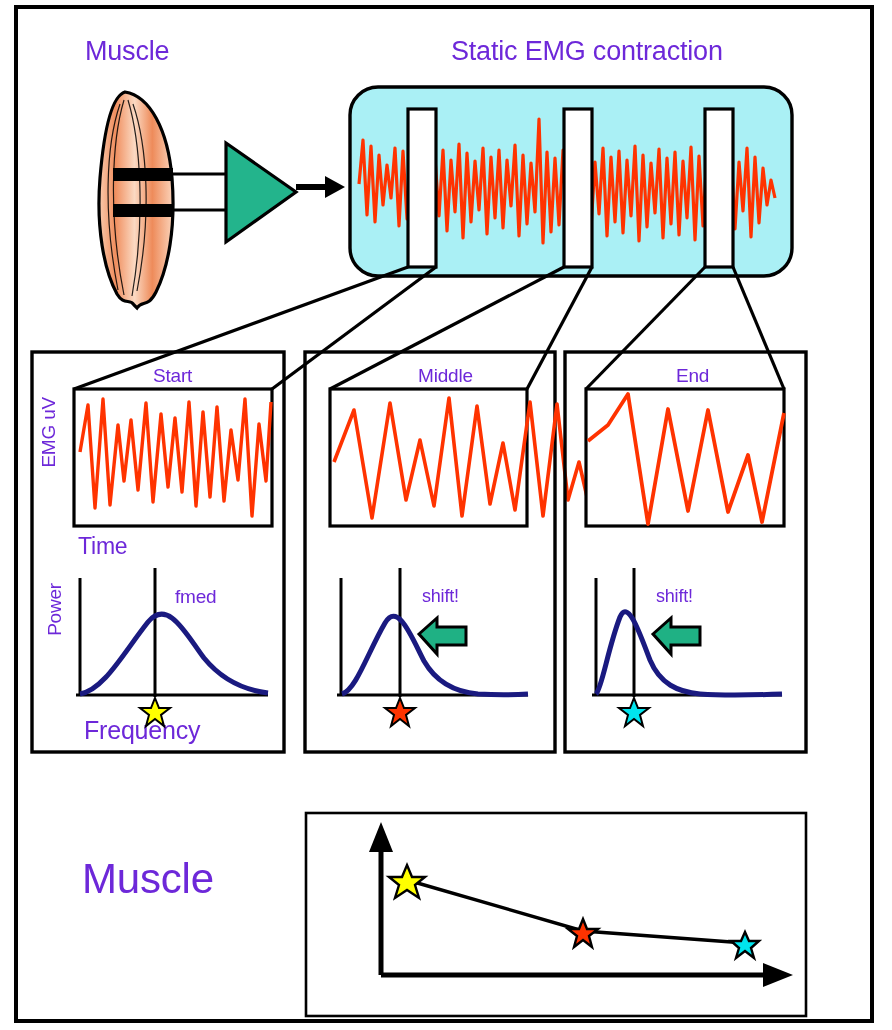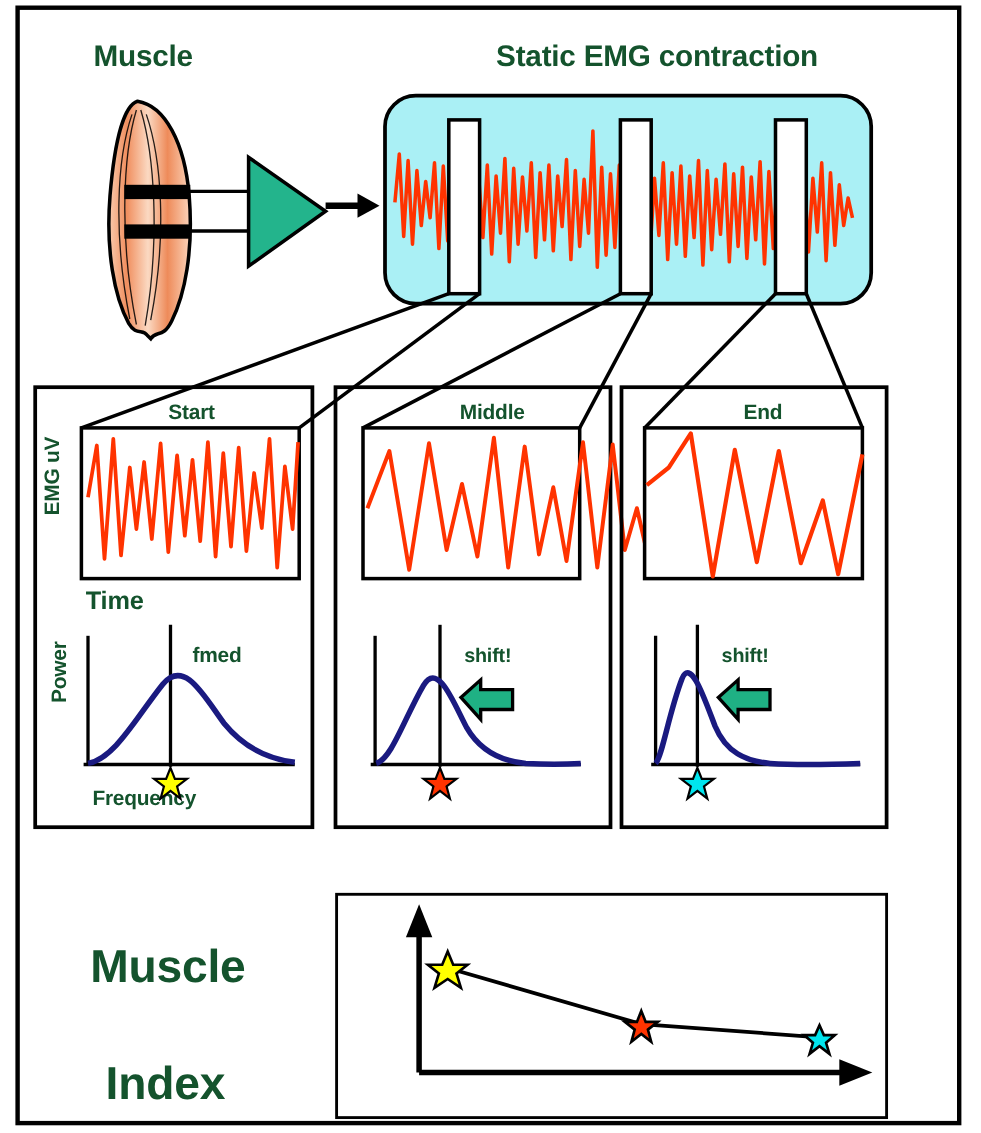--- a/index.html
+++ b/index.html
@@ -21,22 +21,22 @@
     left: 14px;
     top: 5px;
     width: 860px;
     height: 1018px;
     border: 4px solid #000000;
     box-sizing: border-box;
     background: #ffffff;
   }
   .lbl {
     position: absolute;
-    color: #14532d;
-    font-weight: bold;
+    color: #6d28d9;
+    font-weight: normal;
     white-space: nowrap;
     letter-spacing: -0.2px;
   }
   #svg-root {
     position: absolute;
     left: 0;
     top: 0;
     width: 892px;
     height: 1030px;
   }
@@ -54,21 +54,21 @@
     left: 38px; top: 397px; font-size: 19px;
     writing-mode: vertical-rl; transform: rotate(180deg);
     transform-origin: center;
   }
   #lbl-time      { left: 78px;  top: 533px; font-size: 23px; }
   #lbl-power {
     left: 44px; top: 583px; font-size: 19px;
     writing-mode: vertical-rl; transform: rotate(180deg);
     transform-origin: center;
   }
-  #lbl-frequency { left: 84px;  top: 716px; font-size: 19px; }
+  #lbl-frequency { left: 84px;  top: 716px; font-size: 25px; }
   #lbl-fmed1     { left: 175px; top: 586px; font-size: 19px; }
 
   
   #lbl-shift1 { left: 422px; top: 586px; font-size: 18px; }
   #lbl-shift2 { left: 656px; top: 586px; font-size: 18px; }
 
   
   #mfi-1 { left: 82px;  top: 855px; font-size: 42px; }
   #mfi-2 { left: 77px;  top: 908px; font-size: 42px; }
   #mfi-3 { left: 96px;  top: 961px; font-size: 42px; }
@@ -107,21 +107,20 @@
   <div class="lbl" id="lbl-emguv">EMG uV</div>
   <div class="lbl" id="lbl-time">Time</div>
   <div class="lbl" id="lbl-power">Power</div>
   <div class="lbl" id="lbl-frequency">Frequency</div>
   <div class="lbl" id="lbl-fmed1">fmed</div>
 
   <div class="lbl" id="lbl-shift1">shift!</div>
   <div class="lbl" id="lbl-shift2">shift!</div>
 
   <div class="lbl" id="mfi-1">Muscle</div>
-  <div class="lbl" id="mfi-3">Index</div>
 
   <div class="lbl" id="bc-title">Decline of med. frequency</div>
   <div class="lbl" id="bc-fmed">fmed</div>
   <div class="lbl" id="bc-start">Start</div>
   <div class="lbl" id="bc-middle">Middle</div>
   <div class="lbl" id="bc-end">End</div>
 
   <svg id="svg-root" viewBox="0 0 892 1030" xmlns="http://www.w3.org/2000/svg">
     <defs>
       <linearGradient id="muscleGrad" x1="0" y1="0" x2="1" y2="0">

